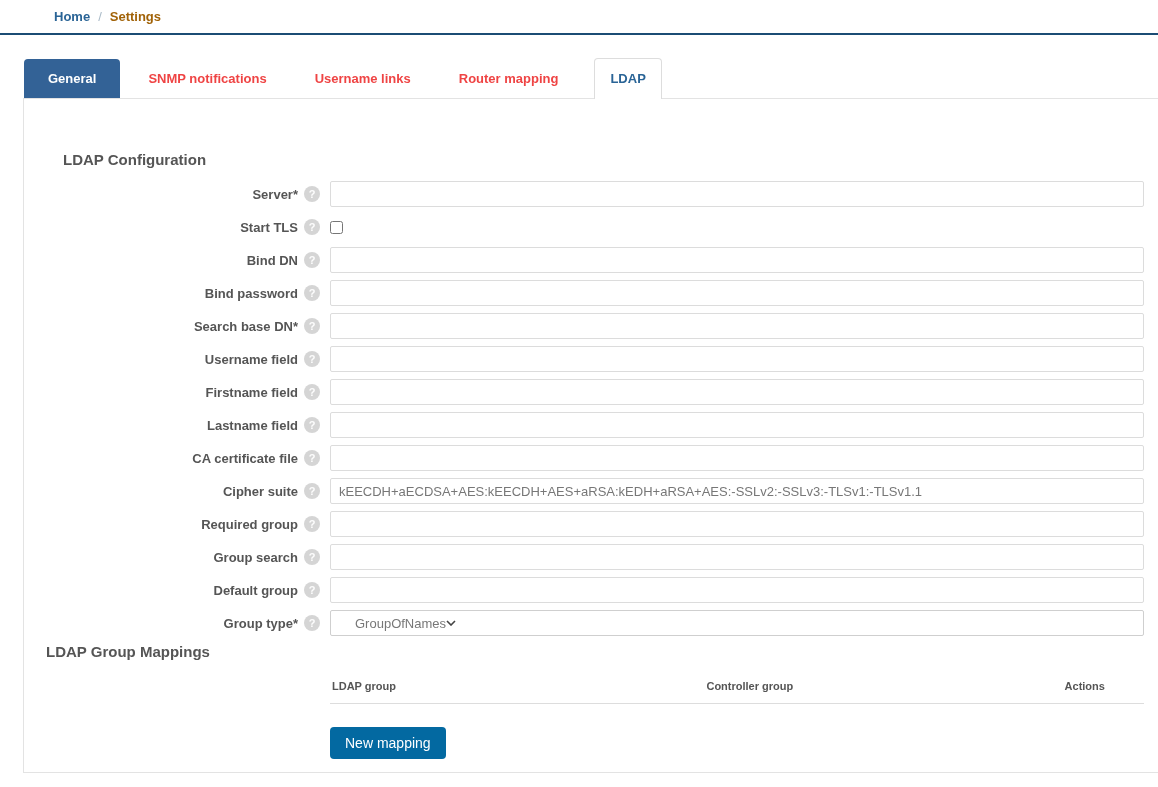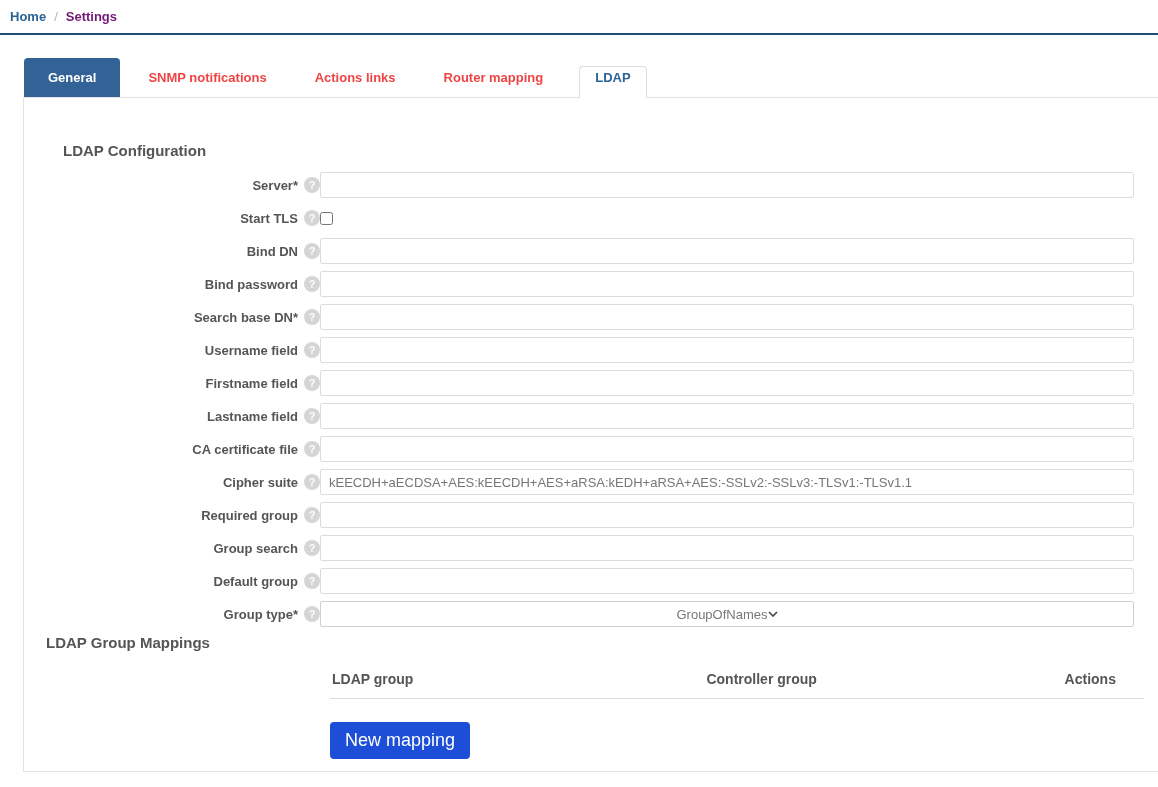--- a/index.html
+++ b/index.html
@@ -11,23 +11,23 @@
     overflow: hidden;
   }
   
   .breadcrumb-bar {
     height: 35px;
     padding: 9px 10px 0 10px;
     border-bottom: 2px solid #1b4c74;
     font-size: 13px;
     display: flex; align-items: flex-start; gap: 8px;
   }
-  .crumb-link { color: #2a6496; font-weight: 600; text-decoration: none; cursor: pointer; }
+  .crumb-link { color: #2a6496; font-weight: 600; text-decoration: none; cursor: pointer; margin-left: 44px; }
   .crumb-sep  { color: #a9bac7; }
-  .crumb-current { color: #701a75; font-weight: 700; }
+  .crumb-current { color: #a16207; font-weight: 700; }
 
   
   .tabbar {
     margin: 23px 0 0 24px;
     display: flex;
     align-items: flex-end;
     position: relative;
     z-index: 2;
   }
   .tab {
@@ -41,37 +41,37 @@
     background: #336296; color: #ffffff;
     padding: 12px 24px;
     border-radius: 4px 4px 0 0;
     margin-right: 16px;
   }
   .tab-muted { color: #ef4444; margin-right: 24px; padding: 12px 12px; }
   .tab-active {
     background: #ffffff; color: #2a6496;
     border: 1px solid #ddd; border-bottom: none;
     border-radius: 4px 4px 0 0;
-    padding: 3px 15px 13px 15px;
+    padding: 12px 15px 13px 15px;
     margin-bottom: -1px;
     position: relative; z-index: 3;
   }
 
   
   .panel {
     margin: 0 -2px 15px 23px;
     border: 1px solid #e3e3e3;
     height: 675px;
     padding: 40px 13px 0 13px;
     background: #fff;
     position: relative; z-index: 1;
   }
   .section-title {
     font-size: 15px; font-weight: 700; color: #555;
-    margin: 4px 0 12px 26px;
+    margin: 12px 0 12px 26px;
     line-height: 18px;
   }
   .section-title.mappings-title { margin: 0 0 10px 9px; }
 
   
   .form-row {
     display: flex; align-items: center;
     margin-bottom: 7px;
     min-height: 26px;
   }
@@ -83,83 +83,83 @@
   .field-label { font-size: 13px; font-weight: 700; color: #555; text-align: center; }
   .help-icon {
     width: 16px; height: 16px; flex: 0 0 16px;
     border-radius: 50%;
     background: #d5d5d5; color: #fdfdfd;
     font-size: 11px; font-weight: 700;
     display: flex; align-items: center; justify-content: center;
     cursor: pointer;
     line-height: 1;
   }
-  .input-cell { flex: 0 0 814px; display: flex; align-items: center; }
+  .input-cell { margin-left: 10px; flex: 0 0 814px; display: flex; align-items: center; }
   .text-input {
     width: 814px; height: 26px;
     border: 1px solid #dcdcdc; border-radius: 2px;
     padding: 3px 8px;
     font-family: "Liberation Sans", sans-serif;
     font-size: 13px; color: #777;
     outline: none; background: #fff;
   }
   .checkbox {
     width: 13px; height: 13px; margin: 0;
     cursor: pointer;
   }
   .select-input {
     width: 814px; height: 26px;
     border: 1px solid #cfcfcf; border-radius: 2px;
-    padding: 0 16px;
-    display: flex; align-items: center; justify-content: center;
+    padding: 0 24px;
+    display: flex; align-items: center; justify-content: flex-start;
     font-size: 13px; color: #777;
     background: #fff; cursor: pointer;
   }
   .chevron { flex: 0 0 auto; }
 
   
   .mappings-table {
     margin-left: 293px;
     width: 814px;
     border-collapse: collapse;
   }
   .mappings-table th {
     text-align: left;
-    font-size: 14px; font-weight: 700; color: #555;
+    font-size: 11px; font-weight: 700; color: #555;
     padding: 9px 0 11px 2px;
     border-bottom: 1px solid #ddd;
   }
   .th-ldap { width: 46%; }
   .th-controller { width: 44%; }
   .th-actions { width: 10%; text-align: right; padding-right: 8px !important; }
 
   .new-mapping-button {
     margin: 23px 0 0 293px;
-    background: #1d4ed8; color: #ffffff;
+    background: #0369a1; color: #ffffff;
     border: none; border-radius: 4px;
     padding: 8px 15px;
     font-family: "Liberation Sans", sans-serif;
-    font-size: 18px;
+    font-size: 14px;
     cursor: pointer;
     display: inline-block;
   }
 </style>
 </head>
 <body>
 
 <div class="breadcrumb-bar">
   <a class="crumb-link">Home</a>
   <span class="crumb-sep">/</span>
   <span class="crumb-current">Settings</span>
 </div>
 
 <div class="tabbar">
   <div class="tab tab-primary">General</div>
   <div class="tab tab-muted">SNMP notifications</div>
-  <div class="tab tab-muted">Actions links</div>
+  <div class="tab tab-muted">Username links</div>
   <div class="tab tab-muted">Router mapping</div>
   <div class="tab tab-active">LDAP</div>
 </div>
 
 <div class="panel">
 
   <h2 class="section-title">LDAP Configuration</h2>
 
   
   <div class="form-row">

